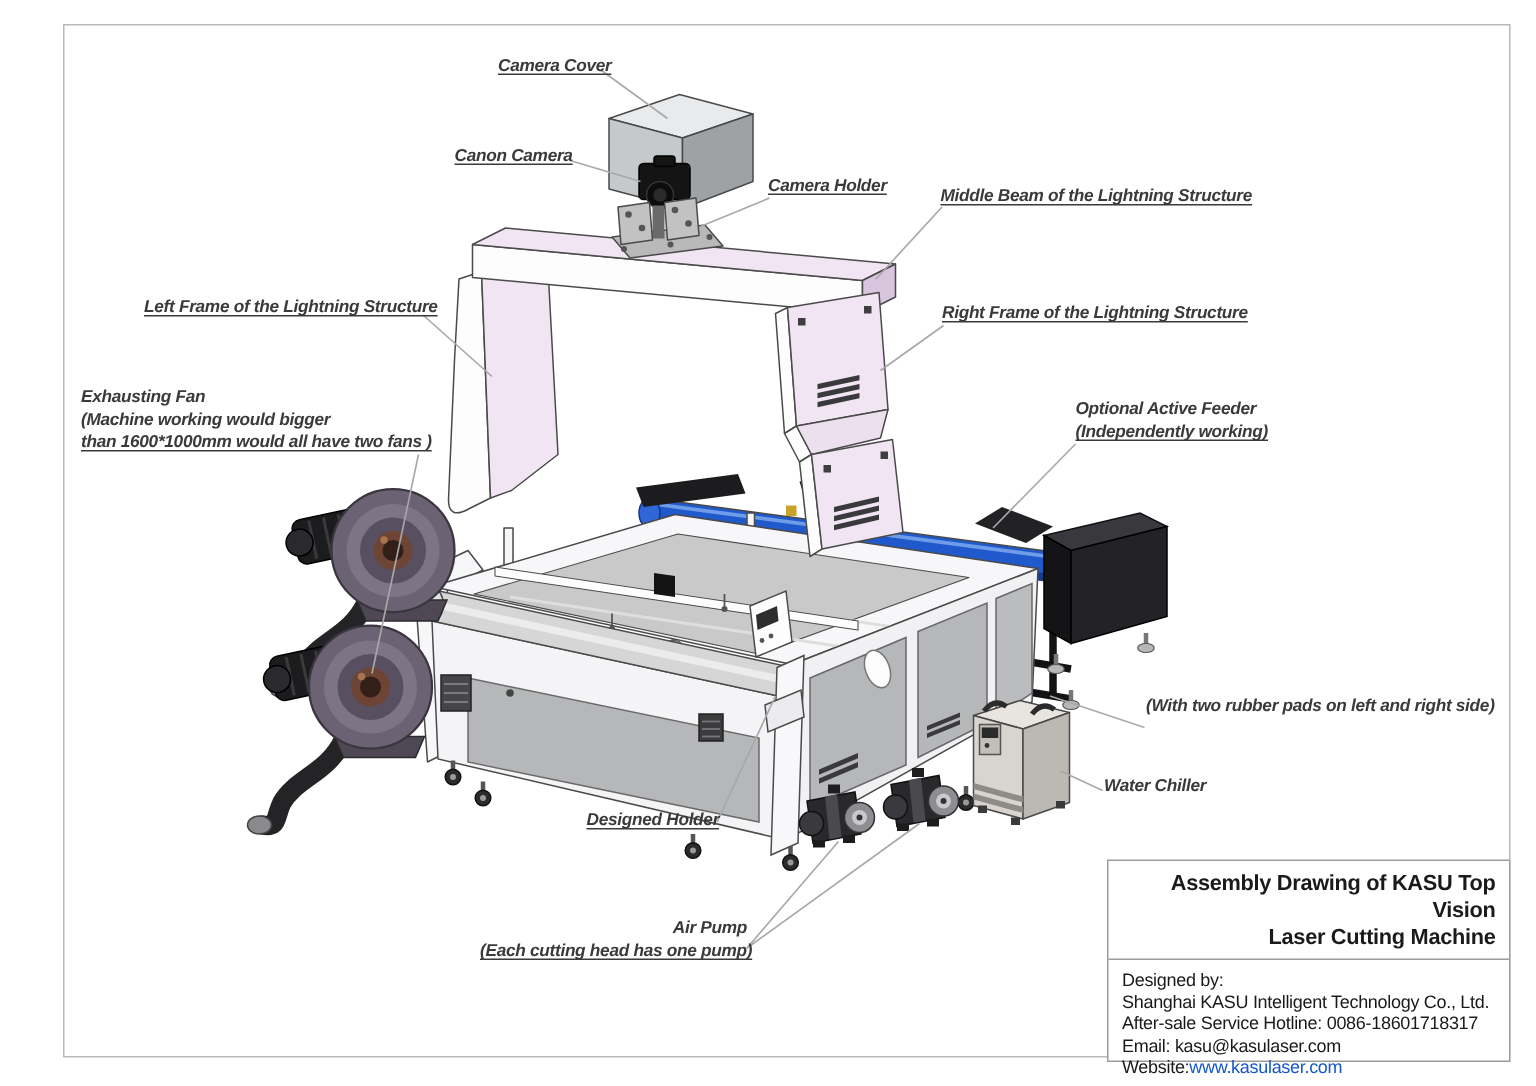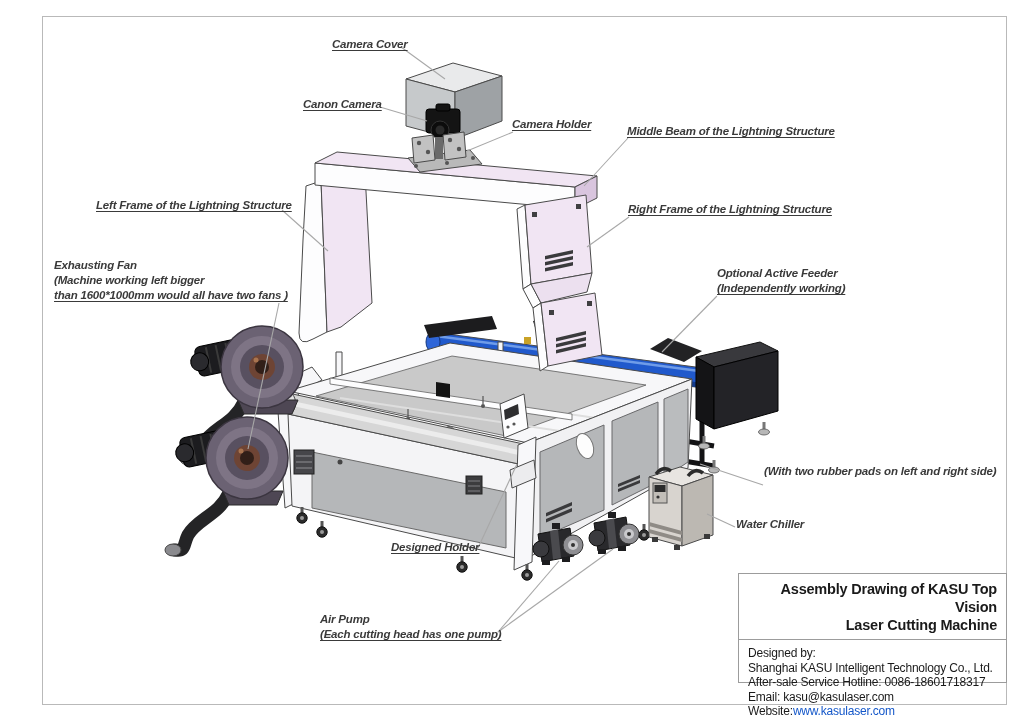--- a/index.html
+++ b/index.html
@@ -14,22 +14,22 @@
   .lavd{fill:var(--structure-fill-dark);}
   .white{fill:#f7f7f9;}
   .white2{fill:#fdfdfe;}
   .panel{fill:var(--machine-panel);}
   .bed{fill:var(--bed-grey);}
   .blue{fill:var(--feeder-blue);}
   .leader{stroke:var(--leader-line);stroke-width:1.1;fill:none;}
   .lbl{position:absolute;color:var(--label-text);font-size:11.5px;font-weight:700;
        letter-spacing:-0.2px;line-height:15px;white-space:nowrap;font-style:italic;}
   .ul{text-decoration:underline;text-underline-offset:2px;text-decoration-thickness:1px;}
-  .center{text-align:left;}
-  #title-block{position:absolute;left:738px;top:573px;width:269px;height:110px;
+  .center{text-align:right;}
+  #title-block{position:absolute;left:738px;top:573px;width:269px;height:135px;
        border:1.5px solid var(--titleblock-border);box-sizing:border-box;background:#fff;}
   #title-block .tb-title{border-bottom:1.5px solid var(--titleblock-border);
        padding:6px 9px 5px 9px;text-align:right;font-weight:700;font-size:14.5px;
        line-height:18px;color:#1a1a1a;letter-spacing:-0.2px;}
   #title-block .tb-info{padding:6px 9px;text-align:left;font-size:12px;line-height:14.6px;
        color:#1a1a1a;letter-spacing:-0.2px;}
   .weblink{color:var(--link-blue);}
 </style>
 </head>
 <body>
@@ -256,21 +256,21 @@
 
   <div class="lbl ul" style="left:332px;top:37px">Camera Cover</div>
   <div class="lbl ul" style="left:303px;top:97px">Canon Camera</div>
   <div class="lbl ul" style="left:512px;top:117px">Camera Holder</div>
   <div class="lbl ul" style="left:627px;top:124px">Middle Beam of the Lightning Structure</div>
   <div class="lbl ul" style="left:96px;top:198px">Left Frame of the Lightning Structure</div>
   <div class="lbl ul" style="left:628px;top:202px">Right Frame of the Lightning Structure</div>
 
   <div class="lbl" style="left:54px;top:258px">
     <div>Exhausting Fan</div>
-    <div>(Machine working left bigger</div>
+    <div>(Machine working would bigger</div>
     <div class="ul">than 1600*1000mm would all have two fans )</div>
   </div>
 
   <div class="lbl" style="left:717px;top:266px">
     <div>Optional Active Feeder</div>
     <div class="ul">(Independently working)</div>
   </div>
 
   <div class="lbl" style="left:764px;top:464px">
     <div>(With two rubber pads on left and right side)</div>

